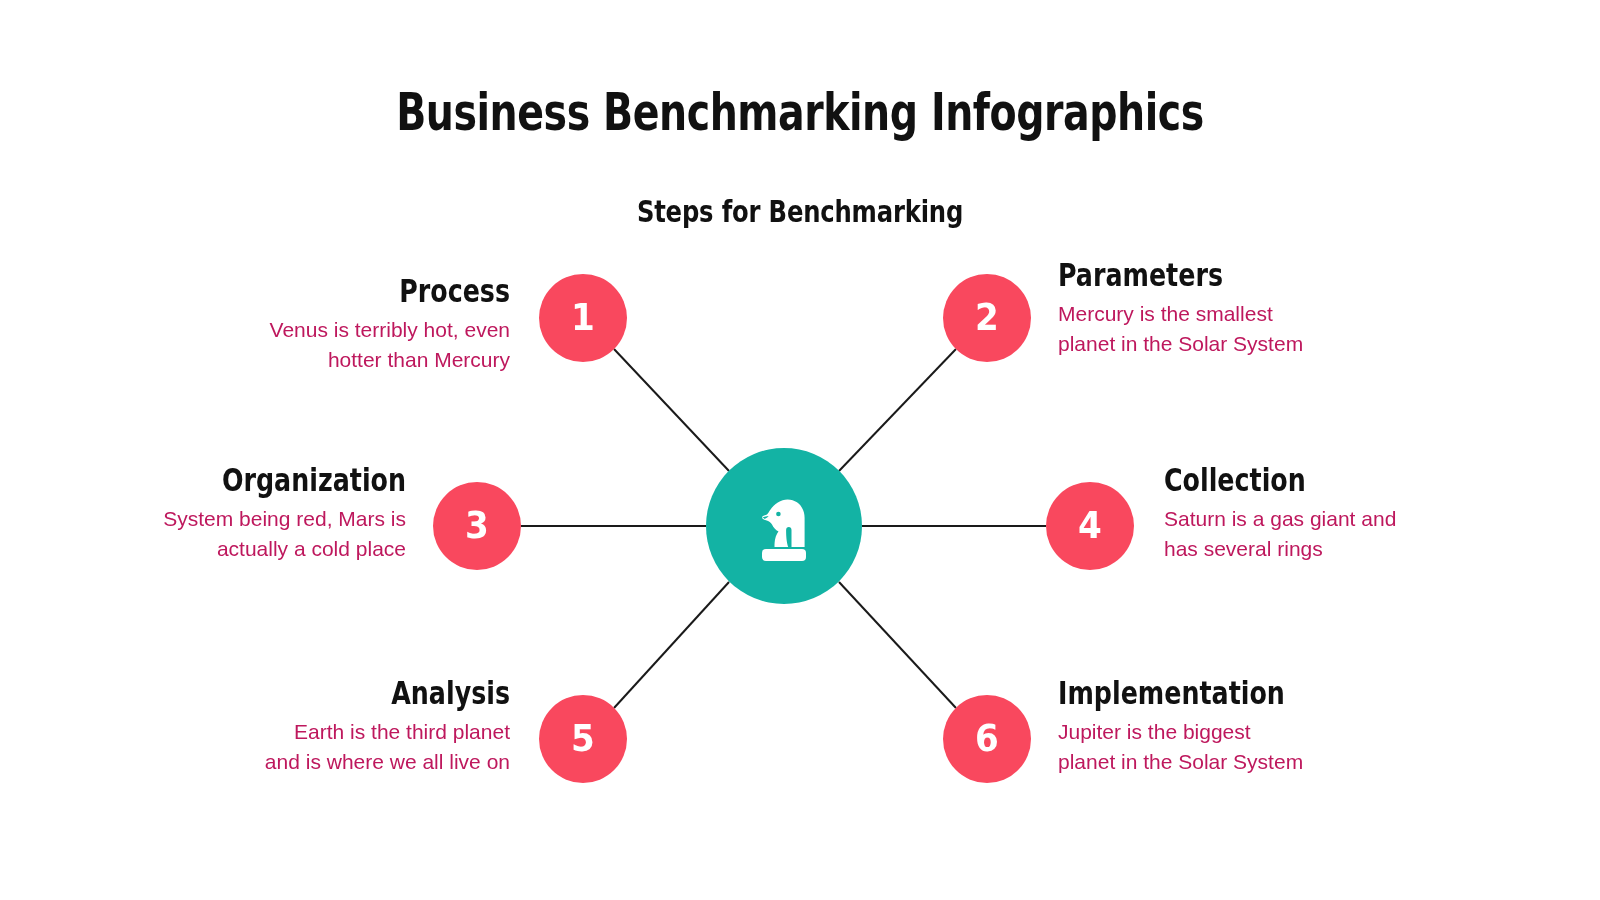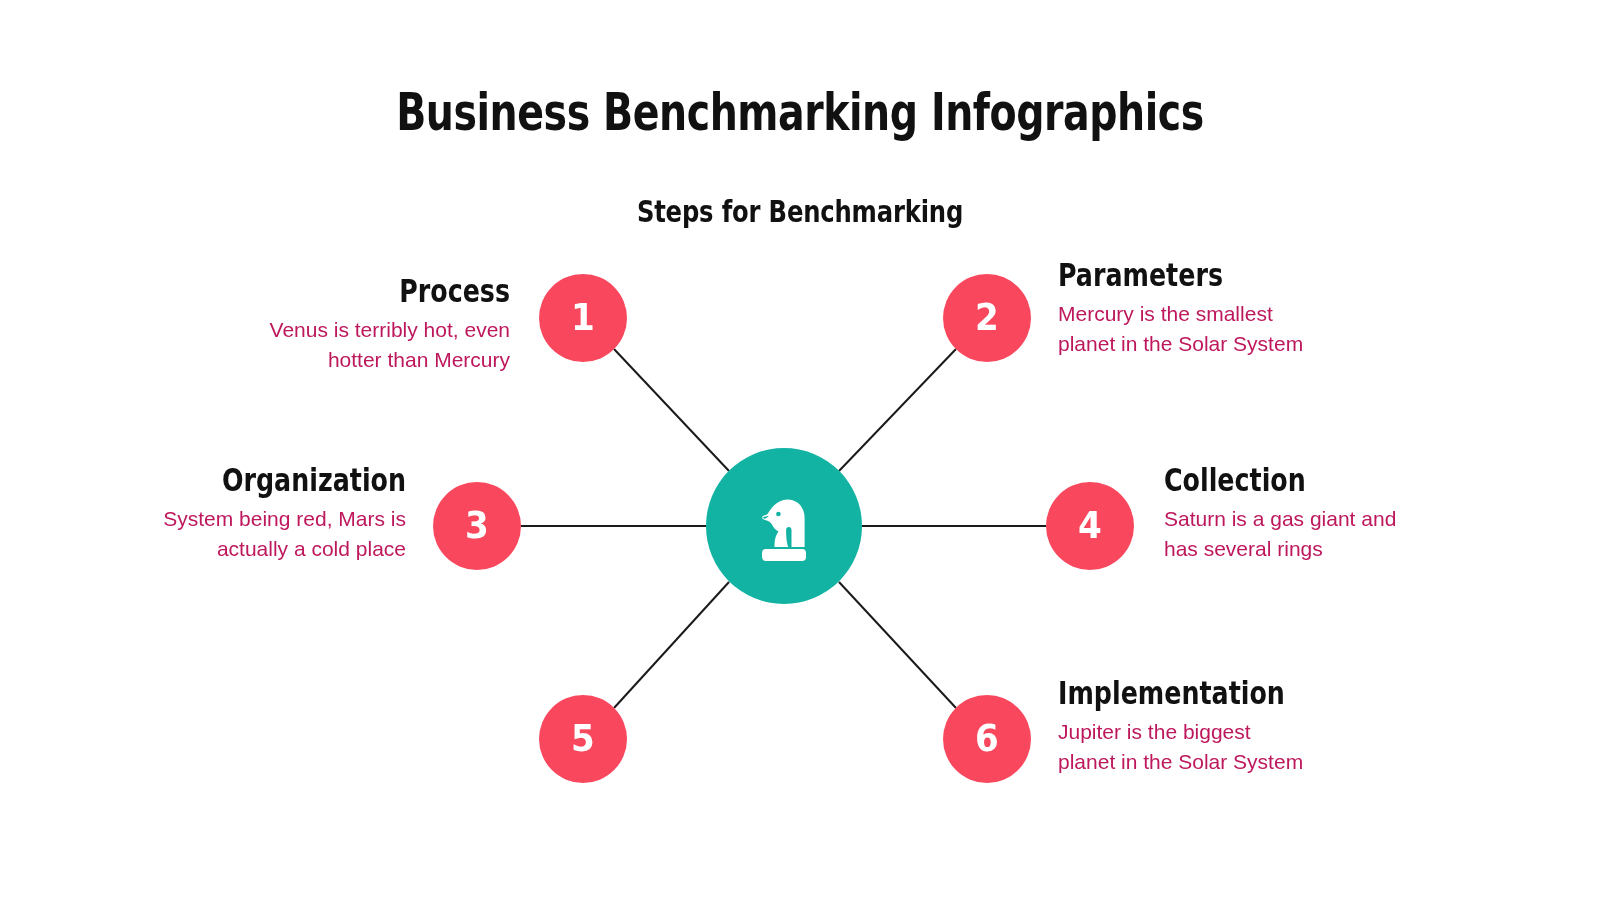--- a/index.html
+++ b/index.html
@@ -246,20 +246,27 @@
   </div>
 
   <div class="step-text t4 align-left">
     <div class="st-head">Collection</div>
     <div class="st-body">
       <div>Saturn is a gas giant and</div>
       <div>has several rings</div>
     </div>
   </div>
 
+  <div class="step-text t5 align-right">
+    <div class="st-head">Analysis</div>
+    <div class="st-body">
+      <div>Earth is the third planet</div>
+      <div>and is where we all live on</div>
+    </div>
+  </div>
 
   <div class="step-text t6 align-left">
     <div class="st-head">Implementation</div>
     <div class="st-body">
       <div>Jupiter is the biggest</div>
       <div>planet in the Solar System</div>
     </div>
   </div>
 
 </div>

